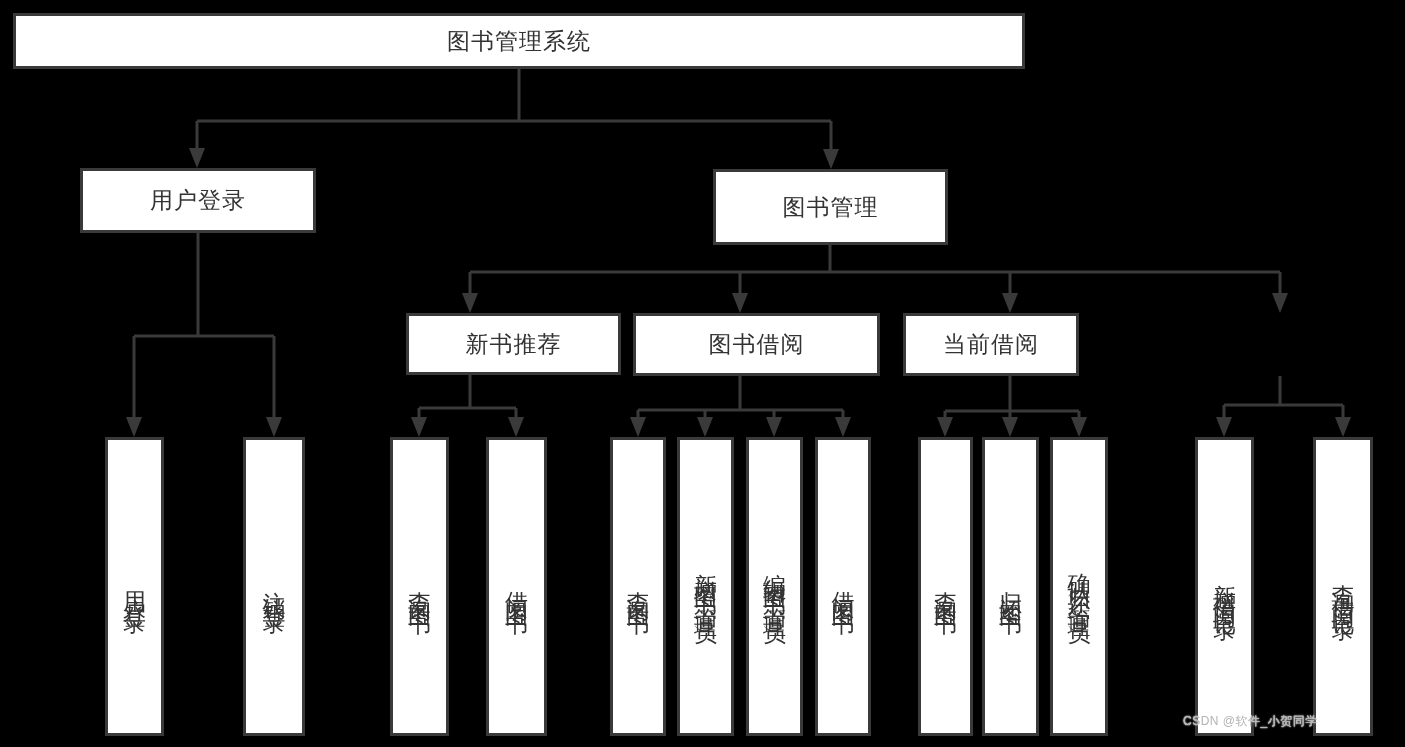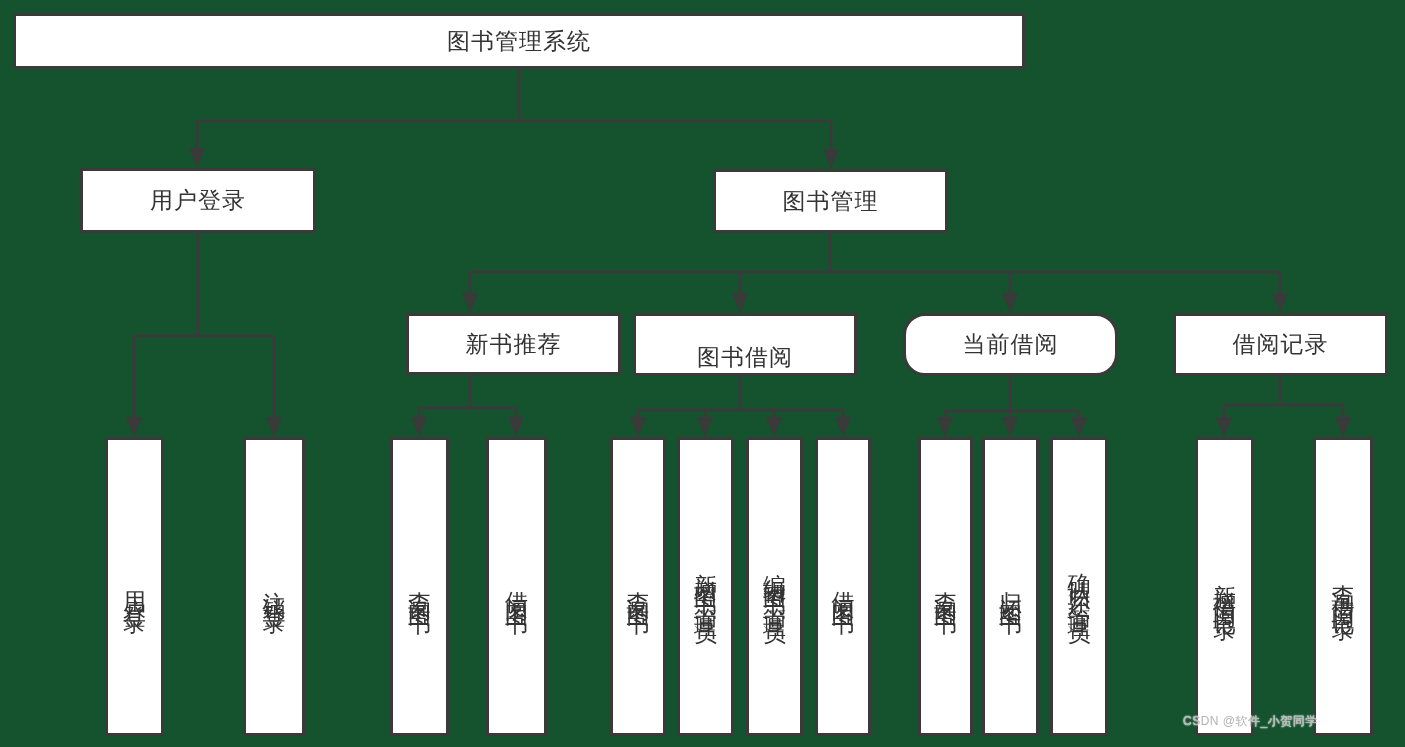--- a/index.html
+++ b/index.html
@@ -1,20 +1,20 @@
 <!DOCTYPE html>
 <html><head>
 <meta charset="utf-8">
 <style>
   html, body { margin: 0; padding: 0; background: #ffffff; }
   .canvas {
     position: relative;
     width: 1405px;
     height: 747px;
-    background: #14532d;
+    background: #000000;
     font-family: "Liberation Sans", sans-serif;
     overflow: hidden;
   }
   .connector-layer {
     position: absolute;
     left: 0; top: 0;
     z-index: 0;
   }
   .hbox {
     position: absolute;
@@ -136,35 +136,32 @@
     </g>
   </svg>
 
   <div class="hbox" style="left:13px; top:13px; width:1012px; height:56px;">
     <span class="lbl">图书管理系统</span>
   </div>
 
   <div class="hbox" style="left:80px; top:168px; width:236px; height:65px;">
     <span class="lbl">用户登录</span>
   </div>
-  <div class="hbox" style="left:713px; top:169px; width:235px; height:64px;">
+  <div class="hbox" style="left:713px; top:169px; width:235px; height:76px;">
     <span class="lbl">图书管理</span>
   </div>
 
   <div class="hbox" style="left:363px; top:313px; width:215px; height:62px;margin-left:43px;">
     <span class="lbl">新书推荐</span>
   </div>
-  <div class="hbox" style="left:633px; top:313px; width:224px; height:63px;align-items:flex-end;">
+  <div class="hbox" style="left:633px; top:313px; width:247px; height:63px;">
     <span class="lbl">图书借阅</span>
   </div>
-  <div class="hbox" style="left:903px; top:313px; width:215px; height:63px;border-radius:22px;">
+  <div class="hbox" style="left:903px; top:313px; width:176px; height:63px;">
     <span class="lbl">当前借阅</span>
-  </div>
-  <div class="hbox" style="left:1173px; top:313px; width:215px; height:63px;">
-    <span class="lbl">借阅记录</span>
   </div>
 
   <div class="vbox" style="left:105px; top:437px; width:59px; height:299px;">
     <span class="lbl">用户登录</span>
   </div>
   <div class="vbox" style="left:243px; top:437px; width:62px; height:299px;">
     <span class="lbl">注销登录</span>
   </div>
 
   <div class="vbox" style="left:390px; top:437px; width:59px; height:299px;">

